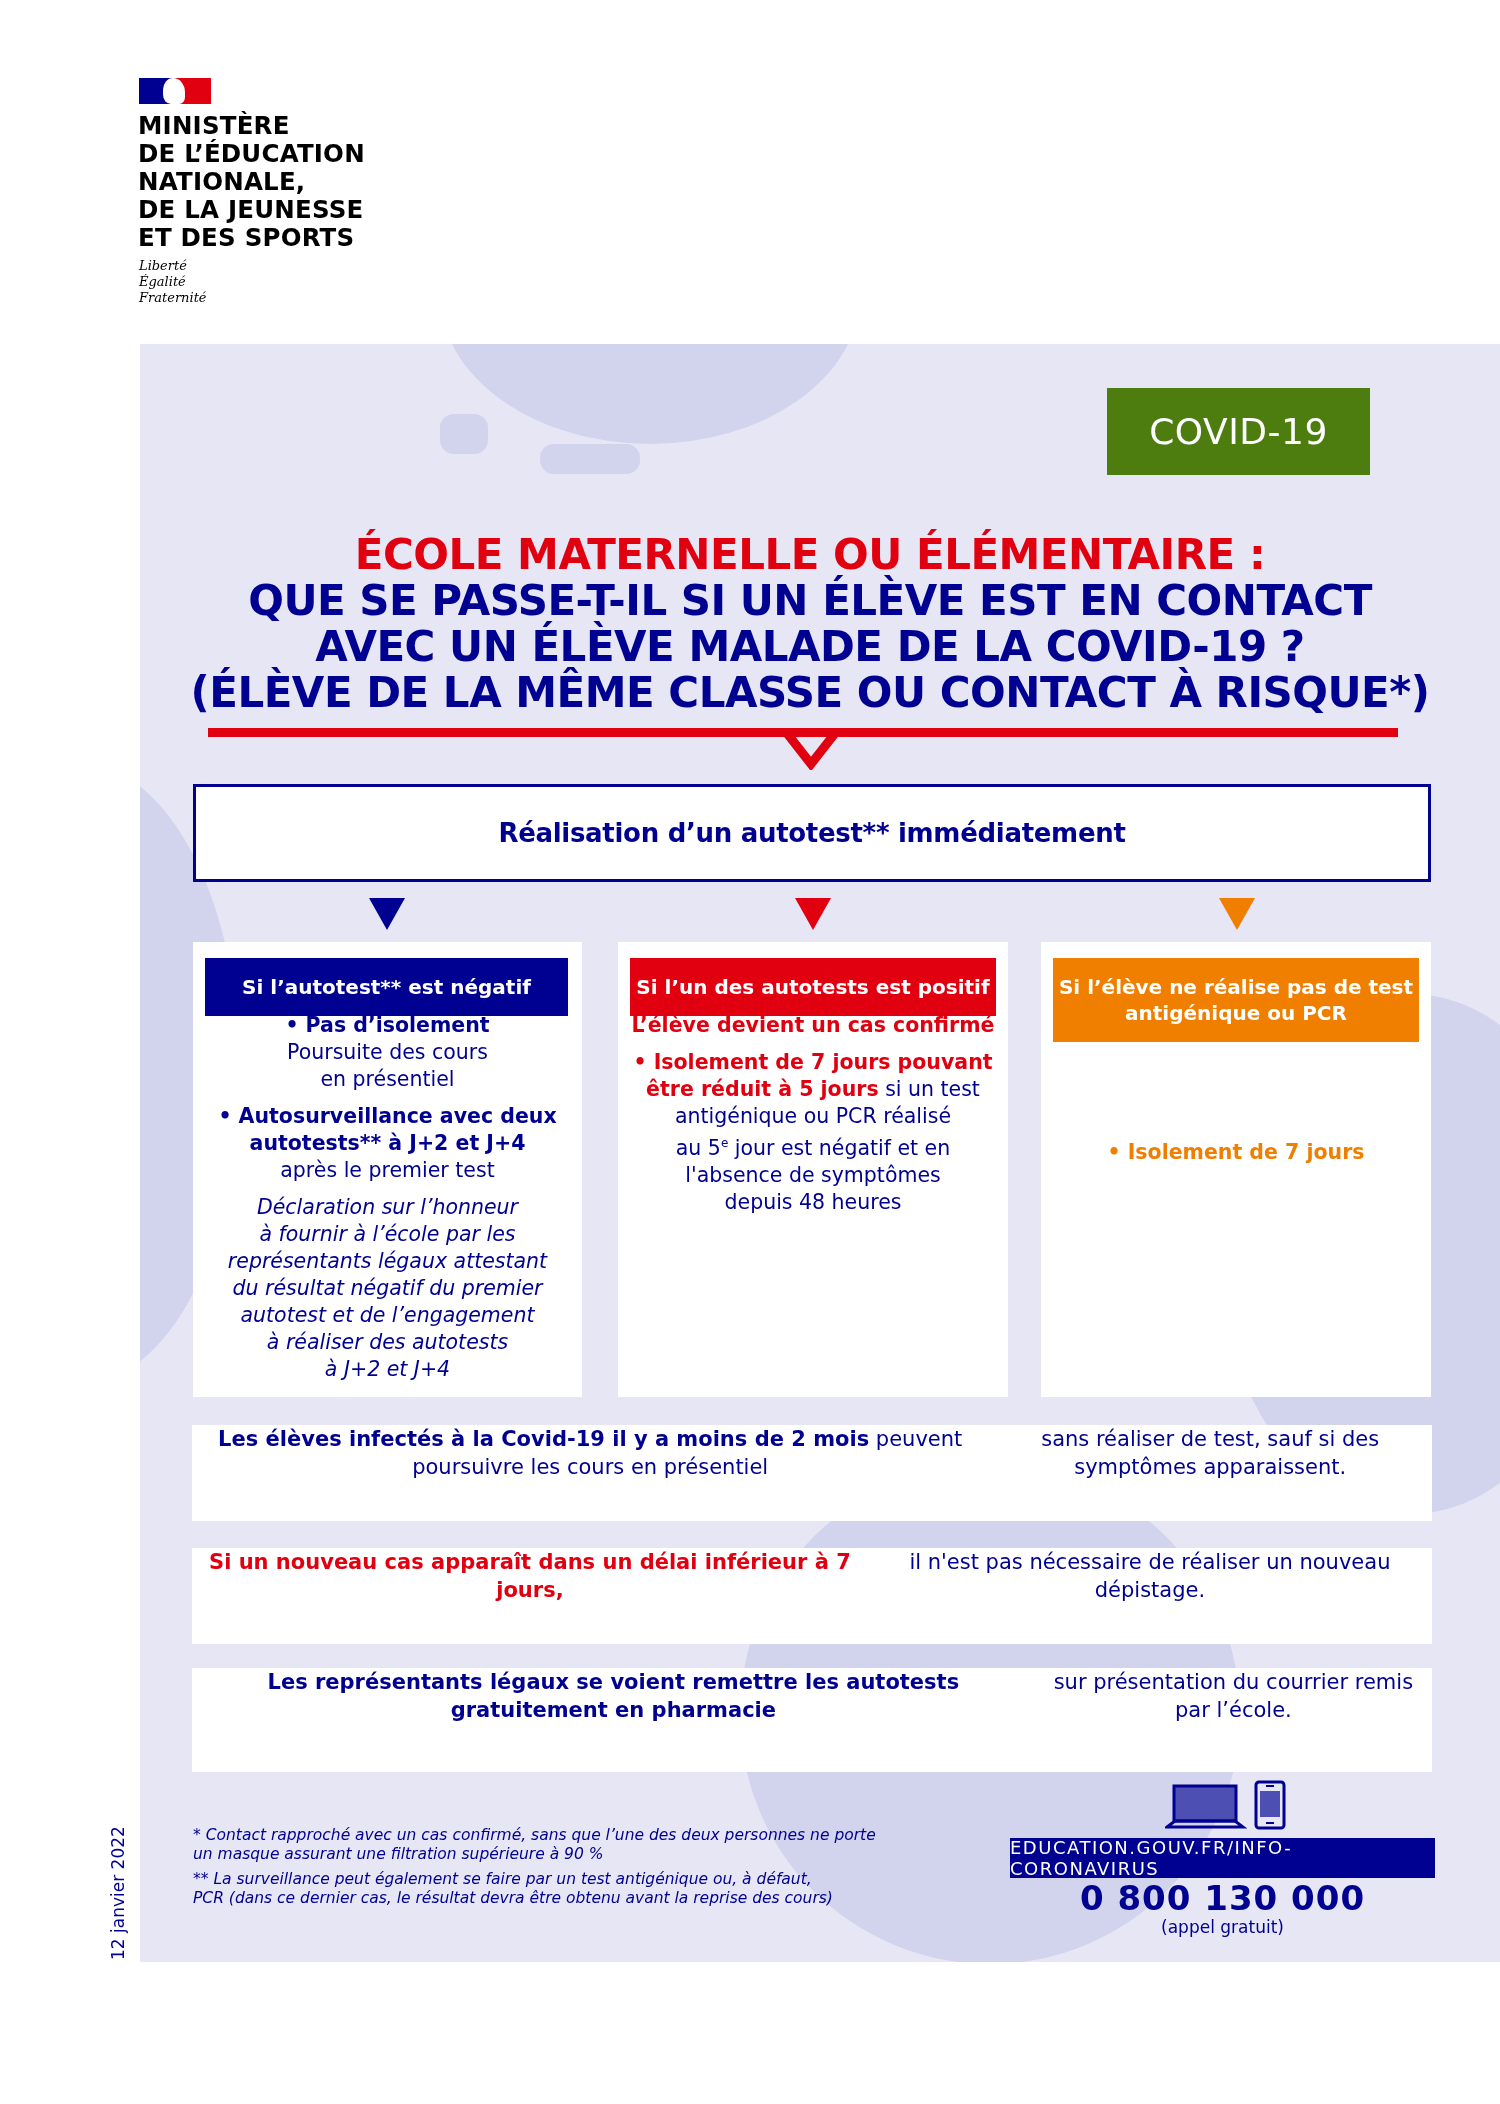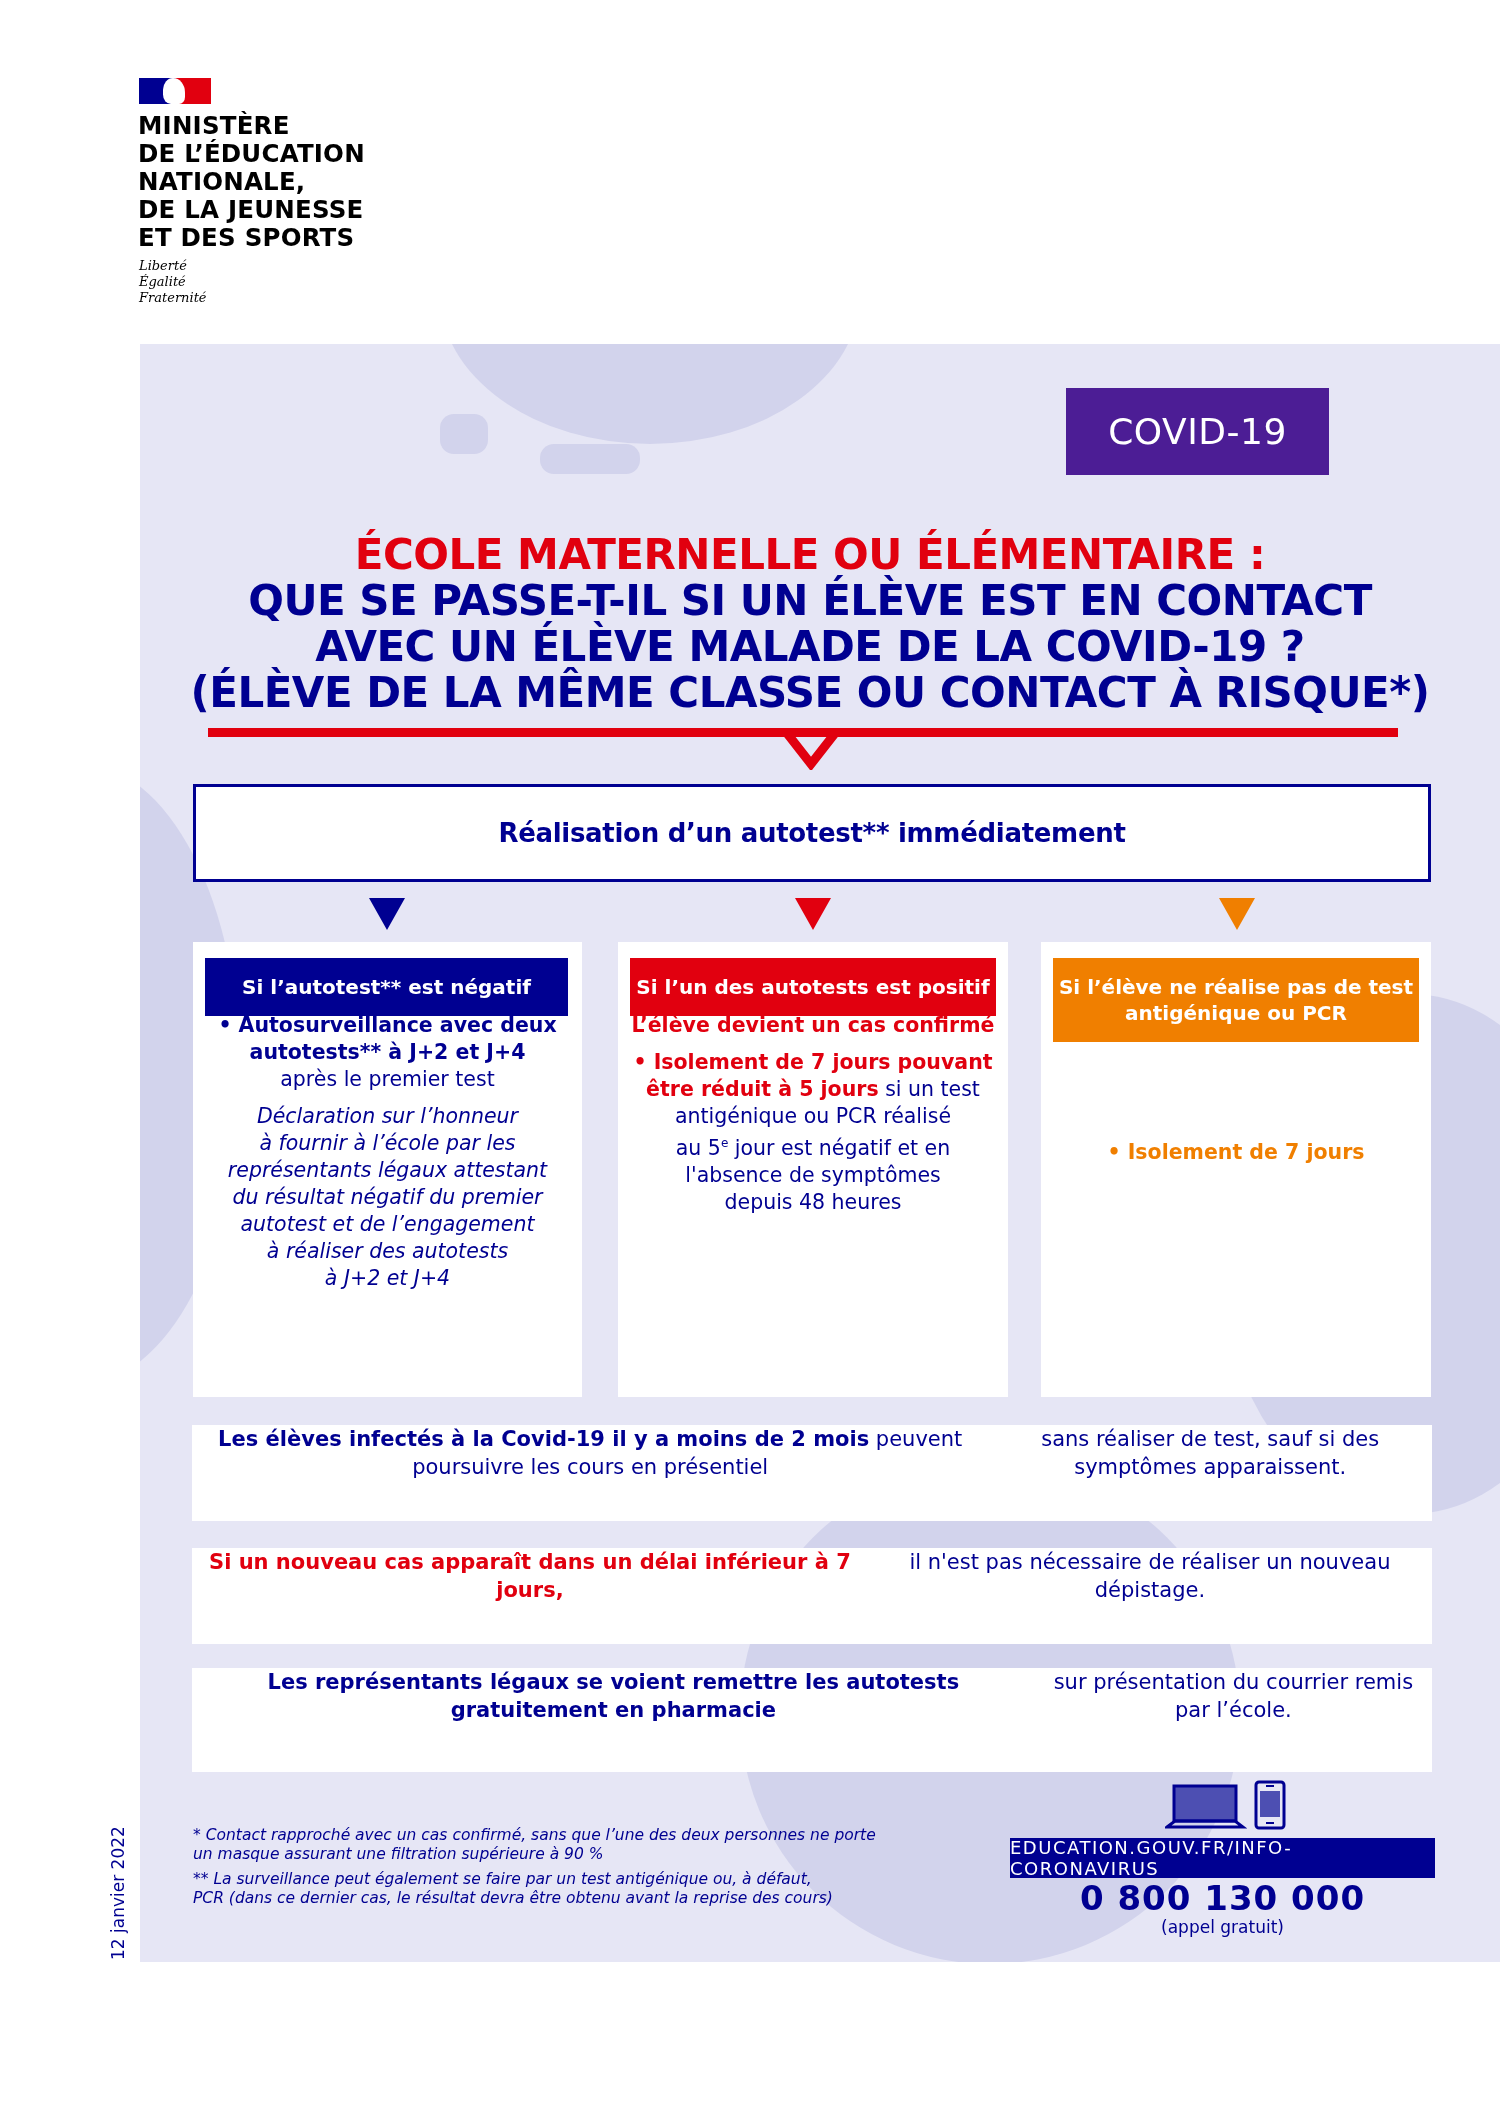--- a/index.html
+++ b/index.html
@@ -18,21 +18,21 @@
   .ministry div { white-space: nowrap; }
   .motto { left: 139px; top: 258px; font-family: "DejaVu Serif", serif; font-style: italic; font-size: 13px; line-height: 16px; color: #000; }
 
   
   .panel { left: 140px; top: 344px; width: 1360px; height: 1618px; background: #e6e6f5; overflow: hidden; }
   .virus { position: absolute; background: #d2d3ec; border-radius: 50%; }
   .spike { position: absolute; background: #d2d3ec; border-radius: 14px; }
 
   .date { left: 108px; top: 1960px; transform: rotate(-90deg); transform-origin: left top; font-size: 17px; color: #000091; white-space: nowrap; }
 
-  .covid-badge { left: 1066px; top: 388px; width: 263px; height: 87px; background: #4c1d95; color: #fff; display: flex; align-items: center; justify-content: center; font-size: 36px; letter-spacing: 0.5px; }
+  .covid-badge { left: 1107px; top: 388px; width: 263px; height: 87px; background: #4d7c0f; color: #fff; display: flex; align-items: center; justify-content: center; font-size: 36px; letter-spacing: 0.5px; }
 
   .title { left: 160px; top: 520px; width: 1300px; text-align: center; font-weight: bold; font-size: 42px; line-height: 46px; letter-spacing: -0.5px; }
   .title .red { color: #e1000f; margin-top: 12px; }
   .title .blue { color: #000091; }
 
   .divider { left: 208px; top: 728px; width: 1190px; height: 9px; background: #e1000f; }
 
   .autotest-box { left: 193px; top: 784px; width: 1238px; height: 98px; background: #fff; border: 3px solid #000091; box-sizing: border-box; display: flex; align-items: center; justify-content: center; font-weight: bold; font-size: 26px; letter-spacing: -0.3px; }
 
   .tri { width: 0; height: 0; border-left: 18px solid transparent; border-right: 18px solid transparent; border-top: 32px solid; }
@@ -108,20 +108,25 @@
 <div class="abs autotest-box">Réalisation d’un autotest** immédiatement</div>
 
 <div class="abs tri" style="left:369px; top:898px; border-top-color:#000091;"></div>
 <div class="abs tri" style="left:795px; top:898px; border-top-color:#e1000f;"></div>
 <div class="abs tri" style="left:1219px; top:898px; border-top-color:#f07f00;"></div>
 
 <div class="abs card" style="left:193px; width:389px;">
   <div class="card-head" style="background:#000091; left:12px; right:14px;">Si l’autotest** est négatif</div>
   <div class="card-body" style="top:70px;">
     <p>
+      <span class="b">• Pas d’isolement</span><br>
+      <span>Poursuite des cours</span><br>
+      <span>en présentiel</span>
+    </p>
+    <p>
       <span class="b">• Autosurveillance avec deux</span><br>
       <span class="b">autotests** à J+2 et J+4</span><br>
       <span>après le premier test</span>
     </p>
     <p class="i">
       <span>Déclaration sur l’honneur</span><br>
       <span>à fournir à l’école par les</span><br>
       <span>représentants légaux attestant</span><br>
       <span>du résultat négatif du premier</span><br>
       <span>autotest et de l’engagement</span><br>

